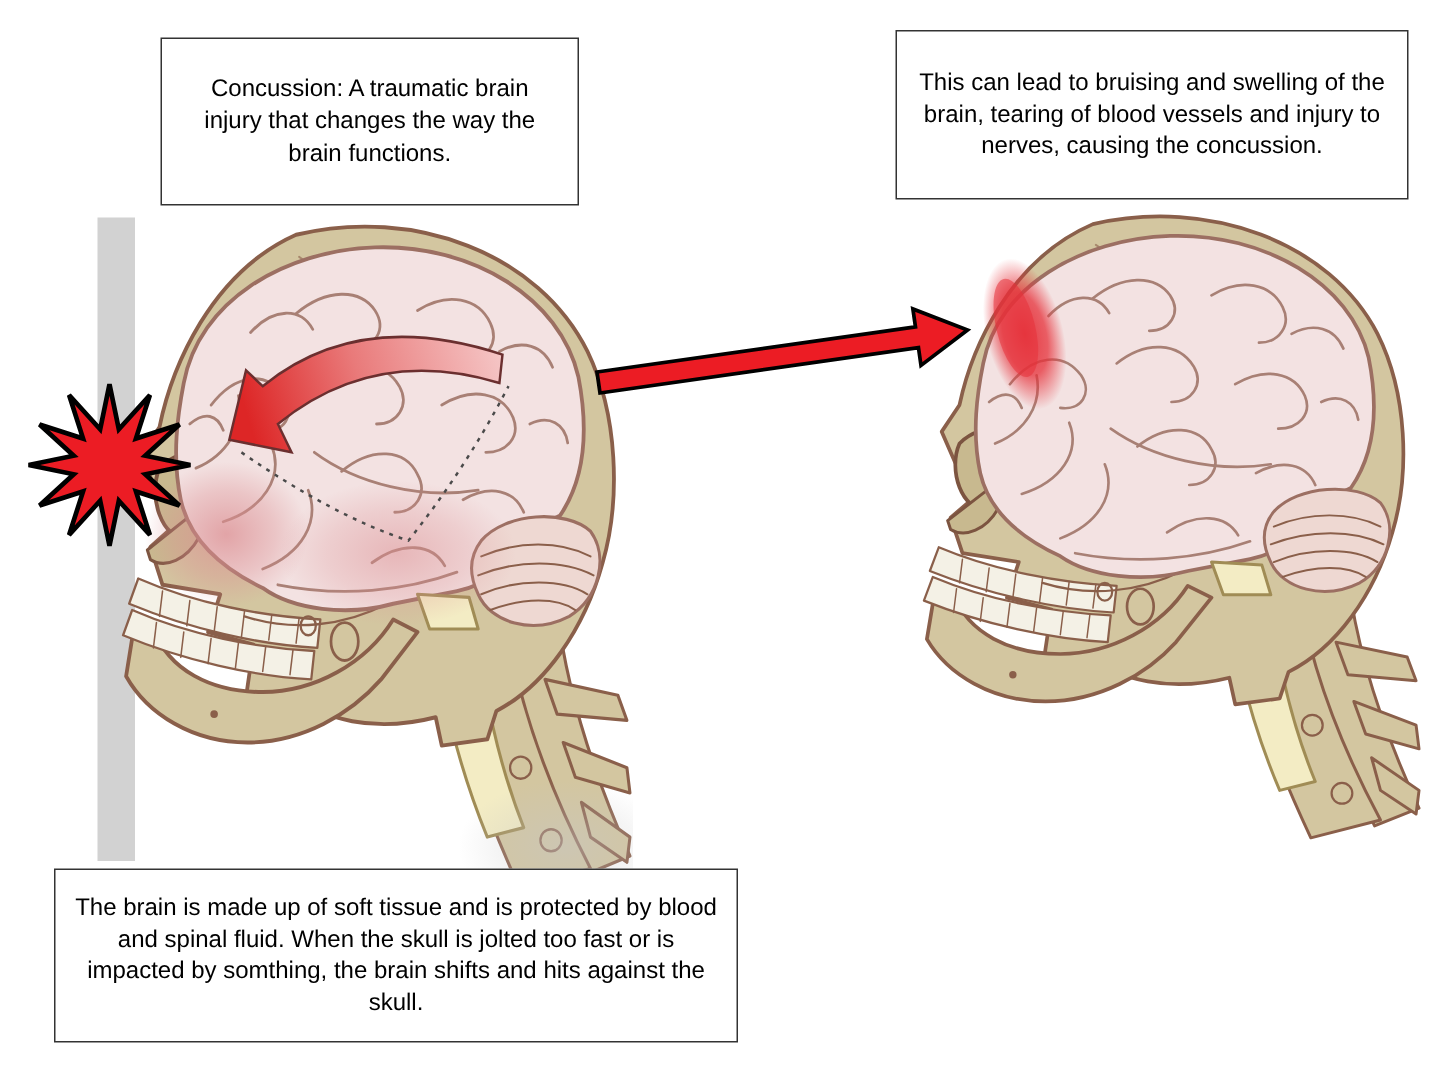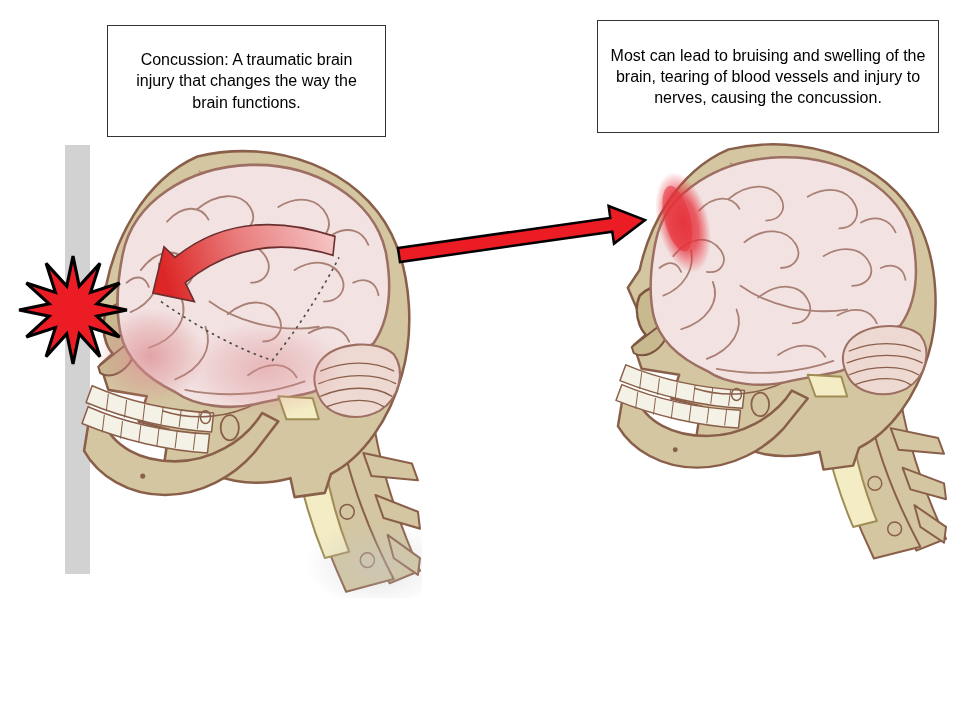--- a/index.html
+++ b/index.html
@@ -160,16 +160,19 @@
   </svg>
 
   <svg id="big-arrow" viewBox="0 0 260 84">
     <polygon class="red" stroke-width="2.5" stroke-linejoin="miter" points="5,55 217.3,24.9 215.6,13 252,27 221,50.6 219.3,38.7 7,69"></polygon>
   </svg>
 
   <div id="box-definition" class="note">
     <p style="margin:0">Concussion: A traumatic brain injury that changes the way the brain functions.</p>
   </div>
   <div id="box-result" class="note">
-    <p style="margin:0">Most can lead to bruising and swelling of the brain, tearing of blood vessels and injury to nerves, causing the concussion.</p>
+    <p style="margin:0">This can lead to bruising and swelling of the brain, tearing of blood vessels and injury to nerves, causing the concussion.</p>
+  </div>
+  <div id="box-cause" class="note">
+    <p style="margin:0">The brain is made up of soft tissue and is protected by blood and spinal fluid. When the skull  is jolted too fast or is impacted by somthing, the brain shifts and hits against the skull.</p>
   </div>
 
 </div>
 
 </body></html>

